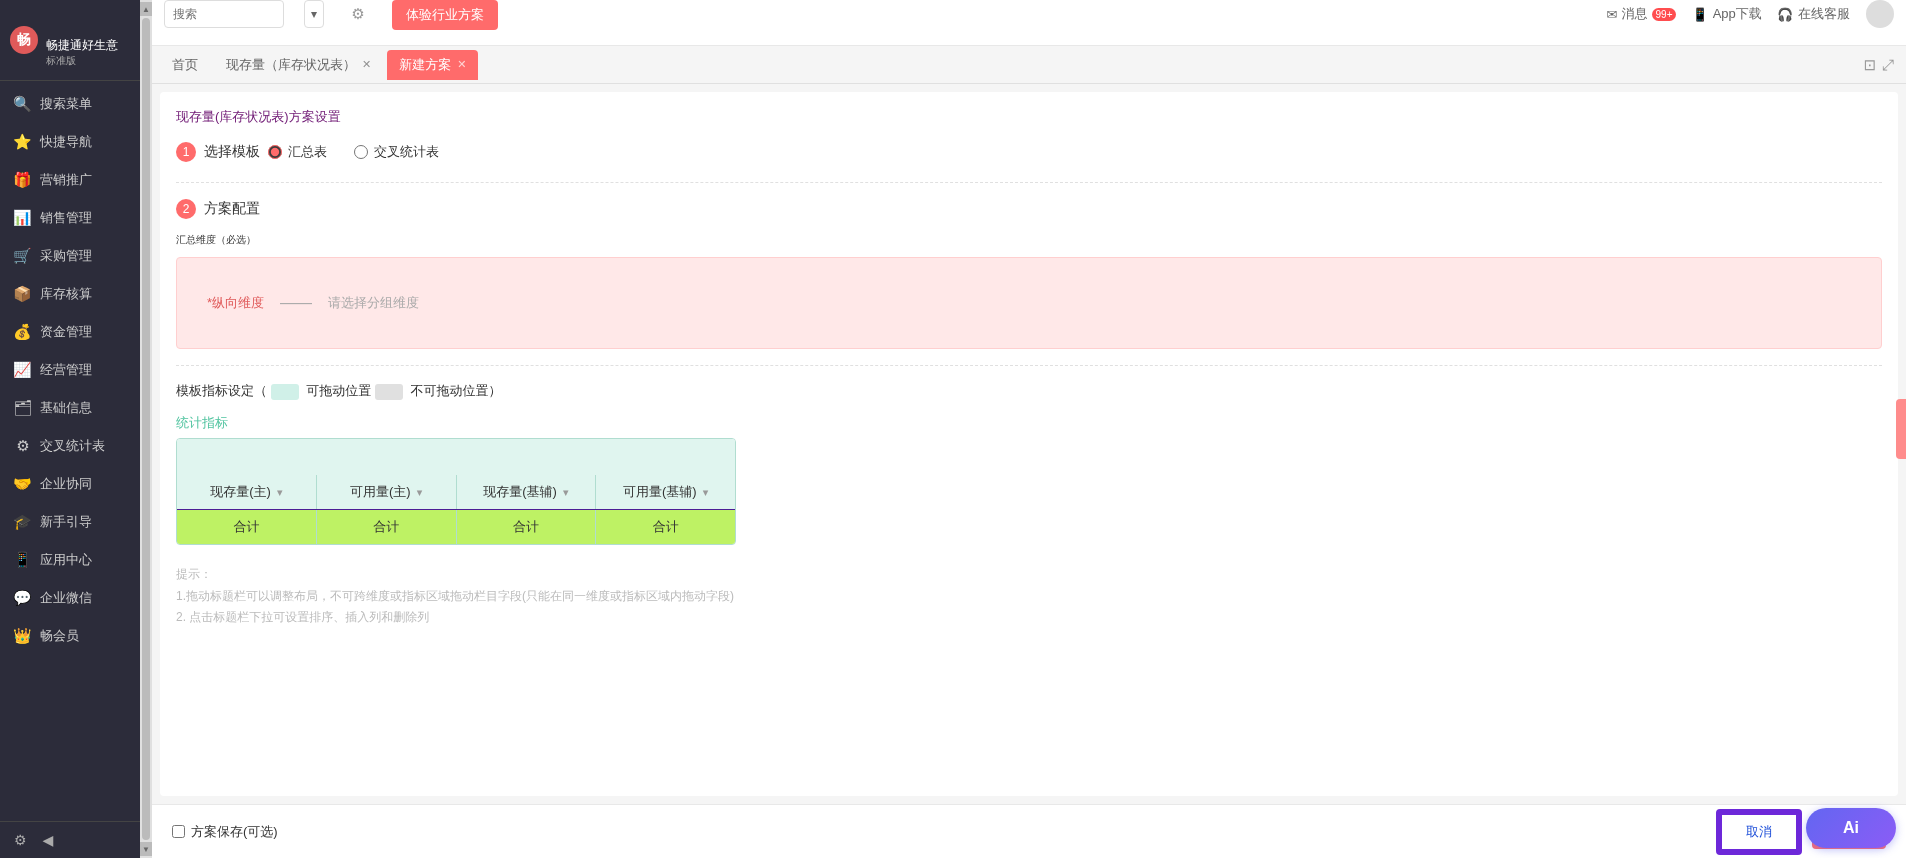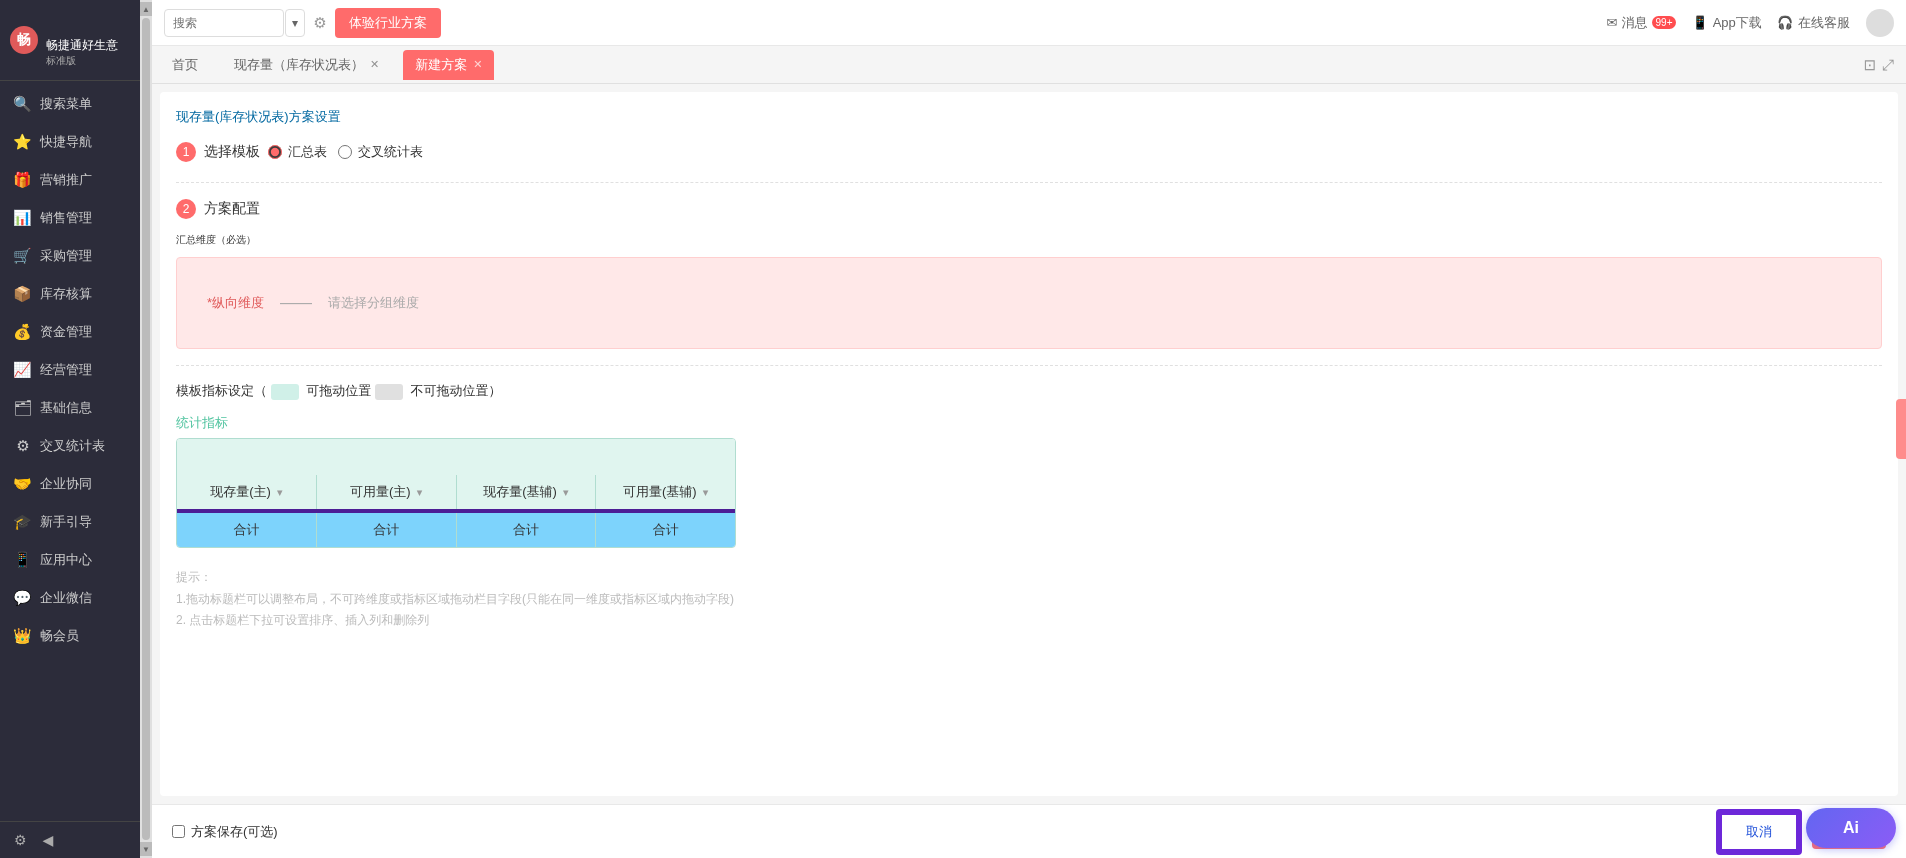--- a/index.html
+++ b/index.html
@@ -100,23 +100,23 @@
       flex-direction: column;
       height: 100%;
       overflow: hidden;
     }
 
     
     .topbar {
       background: #fff;
       height: 46px;
       display: flex;
-      align-items: center;
+      align-items: flex-start;
       padding: 0 12px;
-      gap: 1px;
+      gap: 20px;
       border-bottom: 1px solid #e8e8e8;
       flex-shrink: 0;
     }
     .topbar-search {
       width: 120px;
       height: 28px;
       border: 1px solid #ddd;
       border-radius: 4px;
       padding: 0 8px;
       font-size: 12px;
@@ -181,21 +181,21 @@
       border-radius: 50%;
     }
 
     
     .tabbar {
       background: #f5f5f5;
       height: 38px;
       display: flex;
       align-items: center;
       padding: 0 8px;
-      gap: 12px;
+      gap: 4px;
       border-bottom: 1px solid #e0e0e0;
       flex-shrink: 0;
       justify-content: center;
     }
     .tab {
       height: 30px;
       padding: 0 12px;
       display: flex;
       align-items: center;
       gap: 6px;
@@ -238,21 +238,21 @@
     }
     .content-inner {
       background: #fff;
       margin: 8px;
       border-radius: 4px;
       padding: 16px;
       min-height: calc(100% - 16px);
     }
     .page-title {
       font-size: 13px;
-      color: #0369a1;
+      color: #701a75;
       margin-bottom: 16px;
     }
 
     
     .section {
       margin-bottom: 20px;
     }
     .section-header {
       display: flex;
       align-items: center;
@@ -273,21 +273,21 @@
     }
     .section-title {
       font-size: 14px;
       color: #333;
       font-weight: 500;
     }
 
     
     .radio-group {
       display: flex;
-      gap: 11px;
+      gap: 27px;
       align-items: center;
     }
     .radio-label {
       display: flex;
       align-items: center;
       gap: 6px;
       cursor: pointer;
       font-size: 13px;
       color: #333;
     }
@@ -387,22 +387,22 @@
       gap: 6px;
       border-right: 1px solid #b0ddd0;
       font-size: 13px;
       color: #333;
       margin-top: 36px;
     }
     .stats-header-cell:last-child { border-right: none; }
     .stats-header-cell .chevron { color: #999; font-size: 11px; }
     .stats-body-row {
       display: flex;
-      background: #7dd3fc;
-      border-top: 4px solid #4c1d95;
+      background: #bef264;
+      border-top: 1px solid #4c1d95;
     }
     .stats-body-cell {
       flex: 1;
       padding: 8px 12px;
       text-align: center;
       border-right: 1px solid #b0ddd0;
       font-size: 13px;
       color: #333;
     }
     .stats-body-cell:last-child { border-right: none; }

